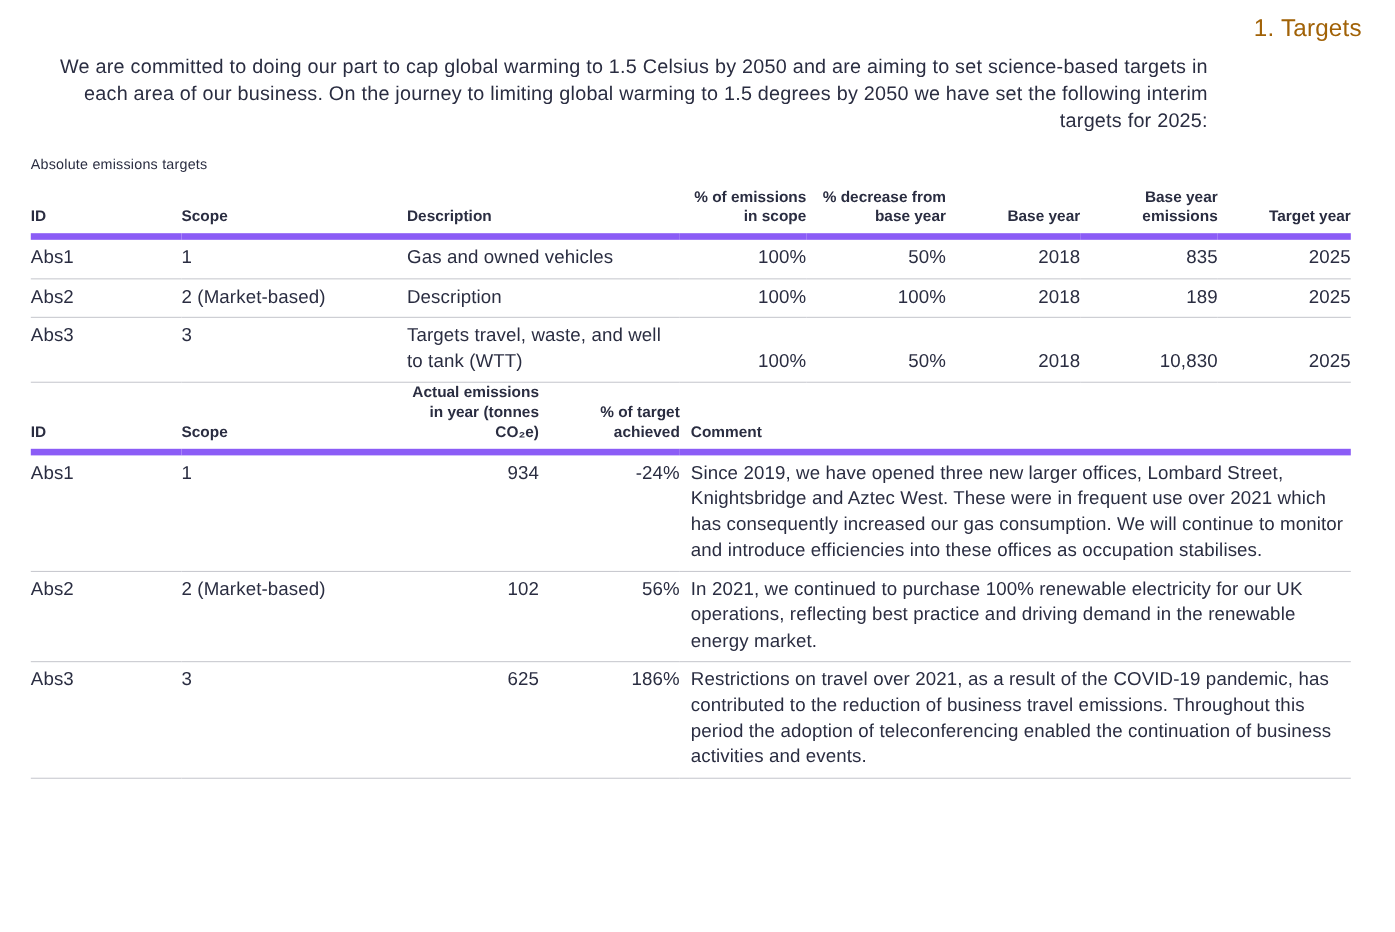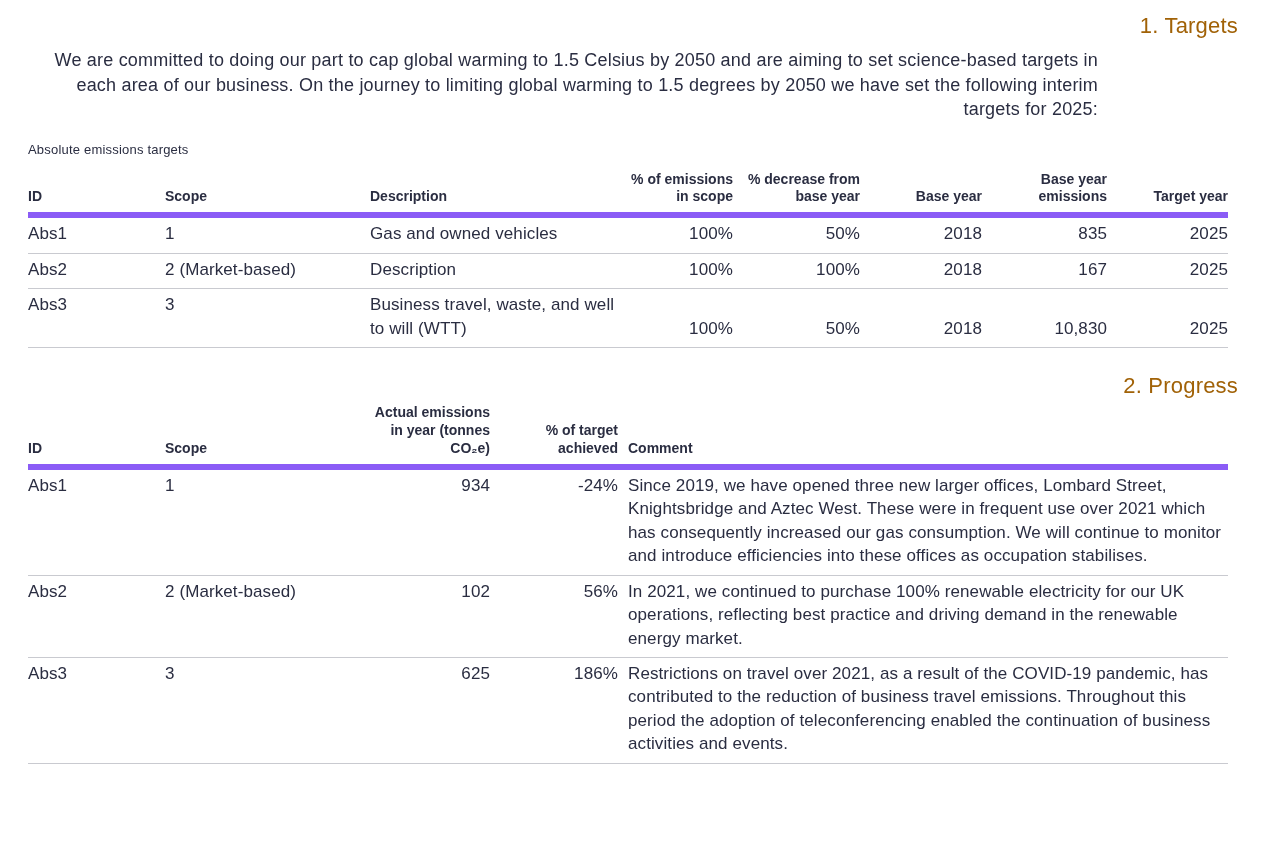--- a/index.html
+++ b/index.html
@@ -107,39 +107,38 @@
           <td class="r">835</td>
           <td class="r">2025</td>
         </tr>
         <tr>
           <td>Abs2</td>
           <td>2 (Market-based)</td>
           <td>Description</td>
           <td class="r">100%</td>
           <td class="r">100%</td>
           <td class="r">2018</td>
-          <td class="r">167</td>
+          <td class="r">189</td>
           <td class="r">2025</td>
         </tr>
         <tr>
           <td>Abs3</td>
           <td>3</td>
-          <td>Business travel, waste, and well to will (WTT)</td>
+          <td>Targets travel, waste, and well to tank (WTT)</td>
           <td class="r vb">100%</td>
           <td class="r vb">50%</td>
           <td class="r vb">2018</td>
           <td class="r vb">10,830</td>
           <td class="r vb">2025</td>
         </tr>
       </tbody>
     </table>
   </section>
 
   <section class="section-progress">
-    <h1 class="section-heading">2. Progress</h1>
 
     <table>
       <colgroup>
         <col style="width:137px">
           <col style="width:205px">
           <col style="width:120px">
         <col style="width:128px">
           <col style="width:610px">
       </colgroup>
       <thead>

